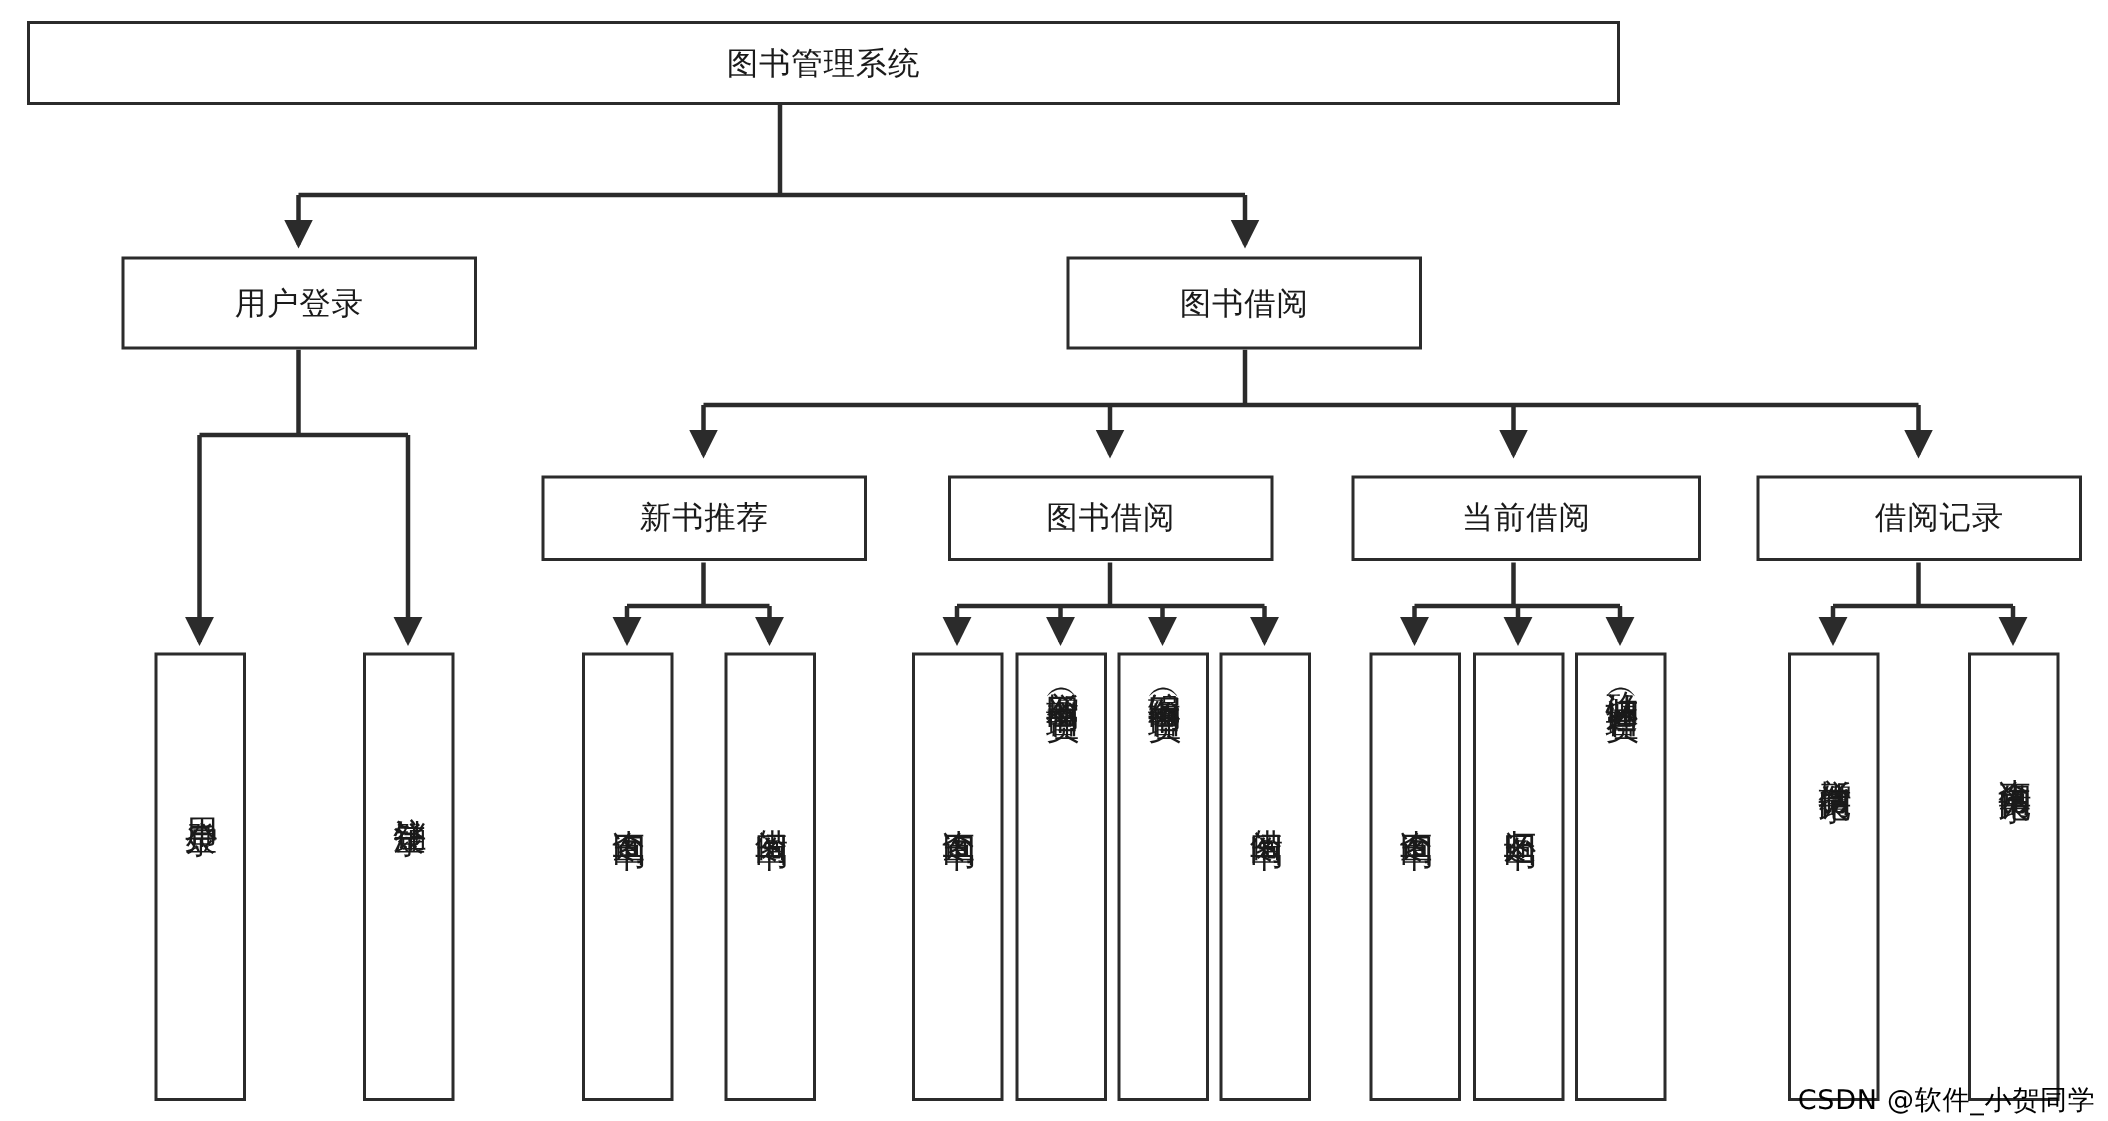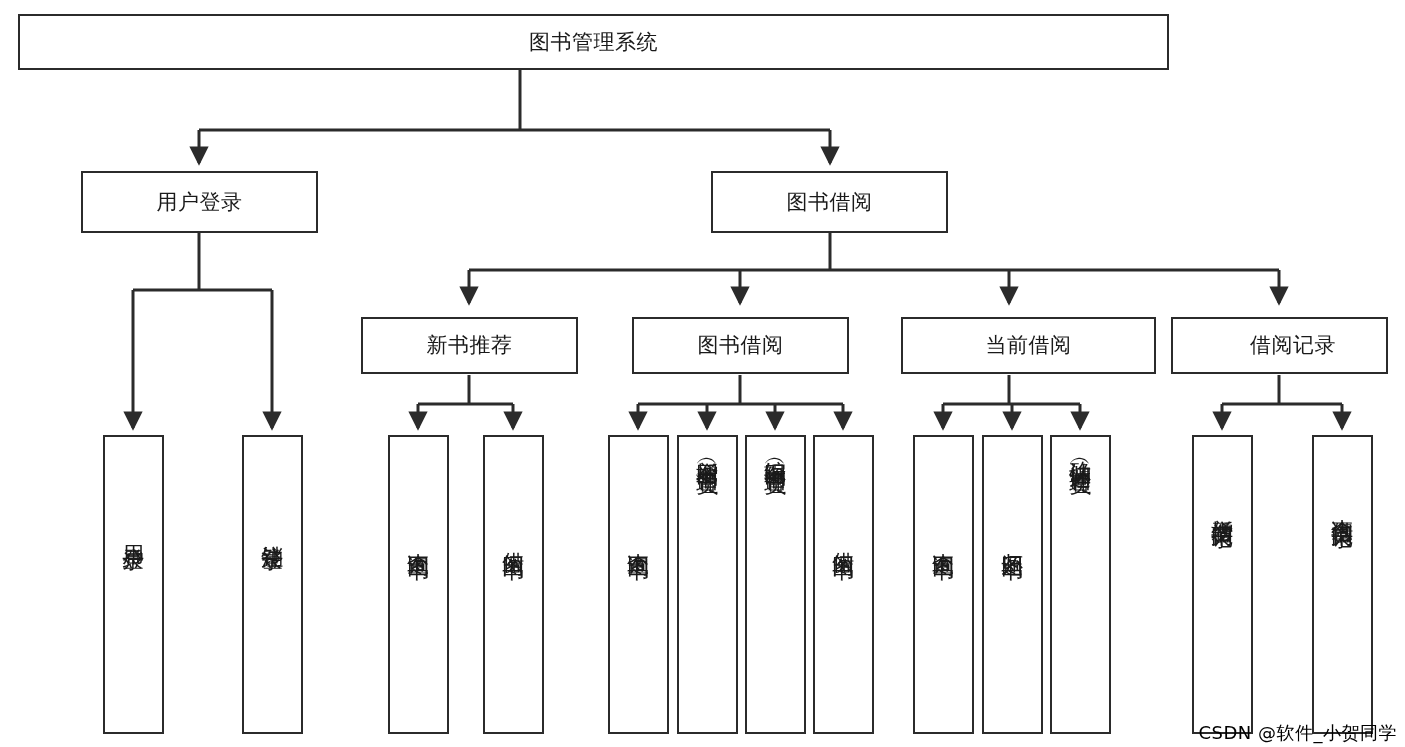--- a/index.html
+++ b/index.html
@@ -124,38 +124,38 @@
       <path d="M 1012 404 L 1012 428" marker-end="url(#arrow)"></path>
       <path d="M 1080 404 L 1080 428" marker-end="url(#arrow)"></path>
 
       <path d="M 1279 375 L 1279 404"></path>
       <path d="M 1222 404 L 1342 404"></path>
       <path d="M 1222 404 L 1222 428" marker-end="url(#arrow)"></path>
       <path d="M 1342 404 L 1342 428" marker-end="url(#arrow)"></path>
     </g>
   </svg>
 
-  <div class="node horiz" style="left:18px; top:14px; width:1151px; height:56px;">
+  <div class="node horiz" style="left:18px; top:14px; width:1062px; height:56px;">
     <span class="label">图书管理系统</span>
   </div>
 
   <div class="node horiz" style="left:81px; top:171px; width:237px; height:62px;">
     <span class="label">用户登录</span>
   </div>
   <div class="node horiz" style="left:711px; top:171px; width:237px; height:62px;">
     <span class="label">图书借阅</span>
   </div>
 
   <div class="node horiz" style="left:632px; top:317px; width:217px; height:57px;">
     <span class="label">图书借阅</span>
   </div>
   <div class="node horiz" style="left:361px; top:317px; width:217px; height:57px;">
     <span class="label">新书推荐</span>
   </div>
-  <div class="node horiz" style="left:901px; top:317px; width:255px; height:57px;">
+  <div class="node horiz" style="left:901px; top:317px; width:233px; height:57px;">
     <span class="label">当前借阅</span>
   </div>
   <div class="node horiz" style="left:1171px; top:317px; width:217px; height:57px;padding-left:27px;">
     <span class="label">借阅记录</span>
   </div>
 
   <div class="node vert mid" style="left:103px; top:435px; width:61px; height:299px;">
     <span class="label">用户登录</span>
   </div>
   <div class="node vert mid" style="left:242px; top:435px; width:61px; height:299px;">

